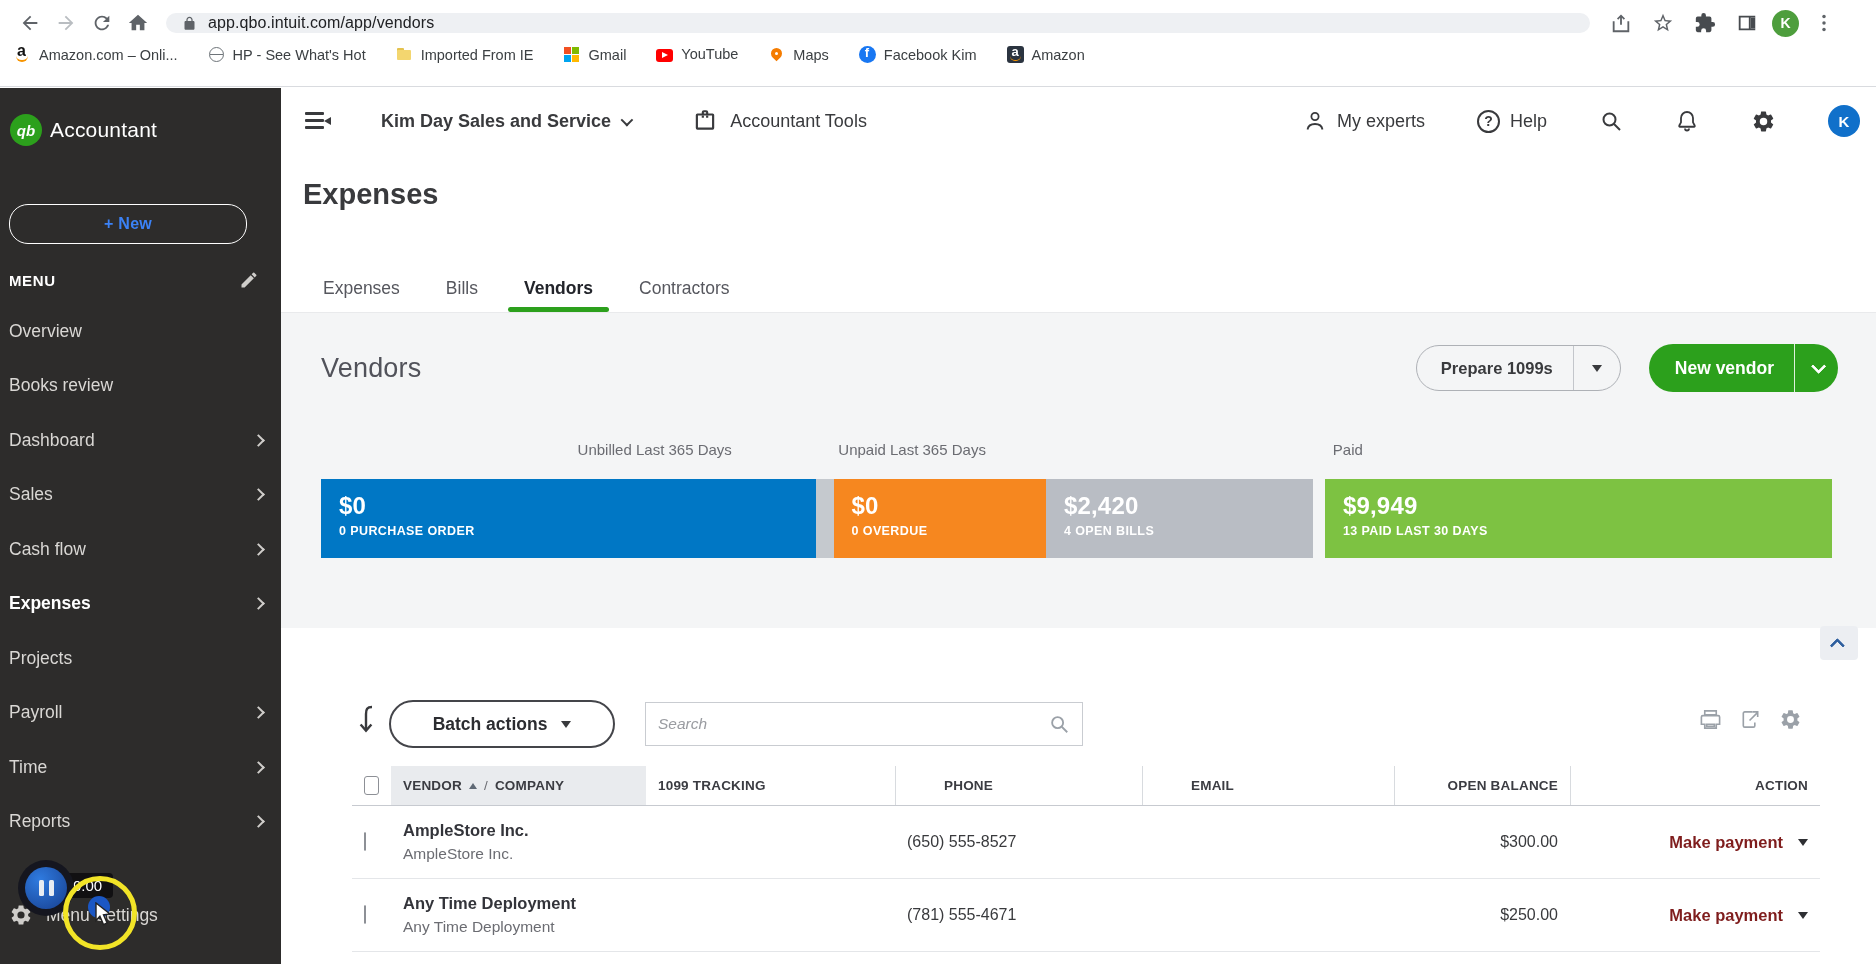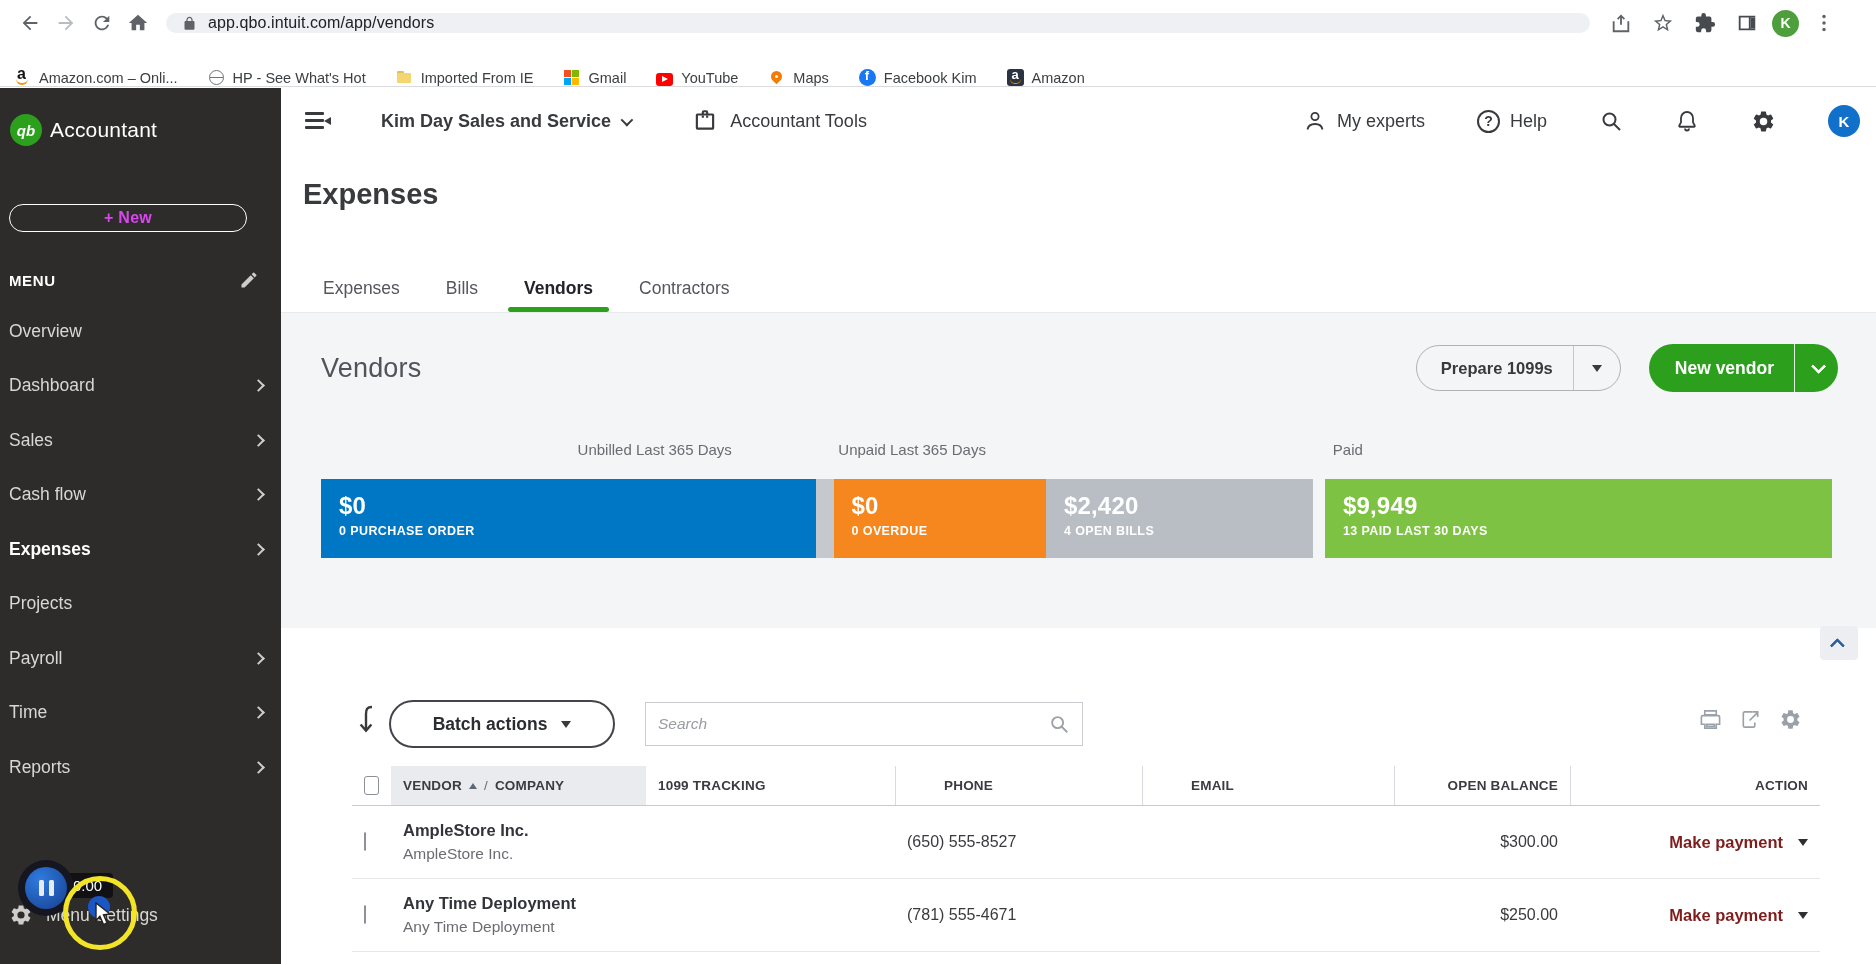--- a/index.html
+++ b/index.html
@@ -13,21 +13,21 @@
   .navbtn { width:36px; height:36px; display:flex; align-items:center; justify-content:center; flex:none; cursor:pointer; }
   .navbtn svg { width:22px; height:22px; }
   .urlbar { width:1424px; height:20px; margin-left:10px; background:#eef0f3; border-radius:17px;
     display:flex; align-items:center; padding:0 16px; gap:11px; flex:none; }
   .urlbar svg { width:15px; height:15px; flex:none; }
   .url-text { font-size:16px; color:#202124; letter-spacing:.1px; }
   .chrome-right { display:flex; align-items:center; margin-left:14px; gap:8px; }
   .chrome-right .navbtn { width:34px; }
   .avatar-chip { width:27px; height:27px; border-radius:50%; background:#4e9e3d; color:#fff;
     font-size:14px; font-weight:700; display:flex; align-items:center; justify-content:center; }
-  .bookmarks { height:41px; display:flex; align-items:flex-end; padding:0 14px; gap:30px;
+  .bookmarks { height:41px; display:flex; align-items:flex-start; padding:0 14px; gap:30px;
     border-bottom:1px solid #d9dbdf; background:#fff; }
   .bookmark { display:flex; align-items:center; gap:8px; cursor:pointer; }
   .bookmark .bk-label { font-size:14.5px; color:#3c4043; white-space:nowrap; }
   .fav { width:17px; height:17px; position:relative; flex:none; }
   .fav-amazon::before { content:"a"; position:absolute; left:3px; top:-4px; font-size:16px; font-weight:700; color:#131313; }
   .fav-amazon::after { content:""; position:absolute; left:2px; bottom:1px; width:12px; height:6px;
     border-bottom:2px solid #f79400; border-radius:0 0 9px 9px; }
   .fav-globe::before { content:""; position:absolute; inset:1px; border:1.6px solid #6e7479; border-radius:50%; }
   .fav-globe::after { content:""; position:absolute; left:2px; right:2px; top:7.5px; border-top:1.6px solid #6e7479; }
   .fav-folder::before { content:""; position:absolute; left:1px; top:2px; width:7px; height:4px; background:#e4c24e; border-radius:1px; }
@@ -49,22 +49,22 @@
 
   
   .app { position:absolute; top:88px; left:0; right:0; bottom:0; display:flex; }
 
   
   .sidebar { position:relative; width:281px; flex:none; background:#2d2c2b; color:#d9d7d4; }
   .sb-logo { position:absolute; top:26px; left:10px; display:flex; align-items:center; gap:8px; }
   .qb-circle { width:32px; height:32px; border-radius:50%; background:#2ca01c; color:#fff;
     display:flex; align-items:center; justify-content:center; font-weight:700; font-size:15px; font-style:italic; }
   .brand { color:#fff; font-size:21px; letter-spacing:.2px; }
-  .sb-new { position:absolute; top:116px; left:9px; width:238px; height:28px; border:1px solid #fff;
-    border-radius:19px; background:transparent; color:#d946ef; font-size:16px; font-weight:700;
+  .sb-new { position:absolute; top:116px; left:9px; width:238px; height:40px; border:1px solid #fff;
+    border-radius:19px; background:transparent; color:#3b82f6; font-size:16px; font-weight:700;
     display:flex; align-items:center; justify-content:center; cursor:pointer; letter-spacing:.3px; }
   .sb-menu-label { position:absolute; top:184px; left:9px; font-size:15px; font-weight:700; color:#fff; letter-spacing:.6px; }
   .sb-edit { position:absolute; top:182px; right:22px; width:20px; height:20px; cursor:pointer; }
   .sb-items { position:absolute; top:216px; left:0; right:0; list-style:none; }
   .sb-item { height:54.5px; display:flex; align-items:center; padding:0 18px 0 9px; font-size:17.5px; cursor:pointer; }
   .sb-item .lbl { flex:1; }
   .sb-item.active { color:#fff; font-weight:700; }
   .chev-r { width:9px; height:9px; border-right:2px solid #cfcdca; border-top:2px solid #cfcdca;
     transform:rotate(45deg); flex:none; }
   .sb-settings { position:absolute; top:815px; left:9px; display:flex; align-items:center; gap:13px; cursor:pointer; font-size:17.5px; }
@@ -312,20 +312,24 @@
             <path d="M3 17.25V21h3.75L17.81 9.94l-3.75-3.75L3 17.25zM20.71 7.04a1 1 0 0 0 0-1.41l-2.34-2.34a1 1 0 0 0-1.41 0l-1.83 1.83 3.75 3.75 1.83-1.83z" fill="#cfcdca"></path>
           </svg>
       </span>
       <ul class="sb-items">
 
           <li class="sb-item">
             <span class="lbl">Overview</span>
             <span class="chev-r" style="visibility: hidden;"></span>
           </li>
 
+          <li class="sb-item">
+            <span class="lbl">Books review</span>
+            <span class="chev-r" style="visibility: hidden;"></span>
+          </li>
 
           <li class="sb-item">
             <span class="lbl">Dashboard</span>
             <span class="chev-r"></span>
           </li>
 
 
           <li class="sb-item">
             <span class="lbl">Sales</span>
             <span class="chev-r"></span>

